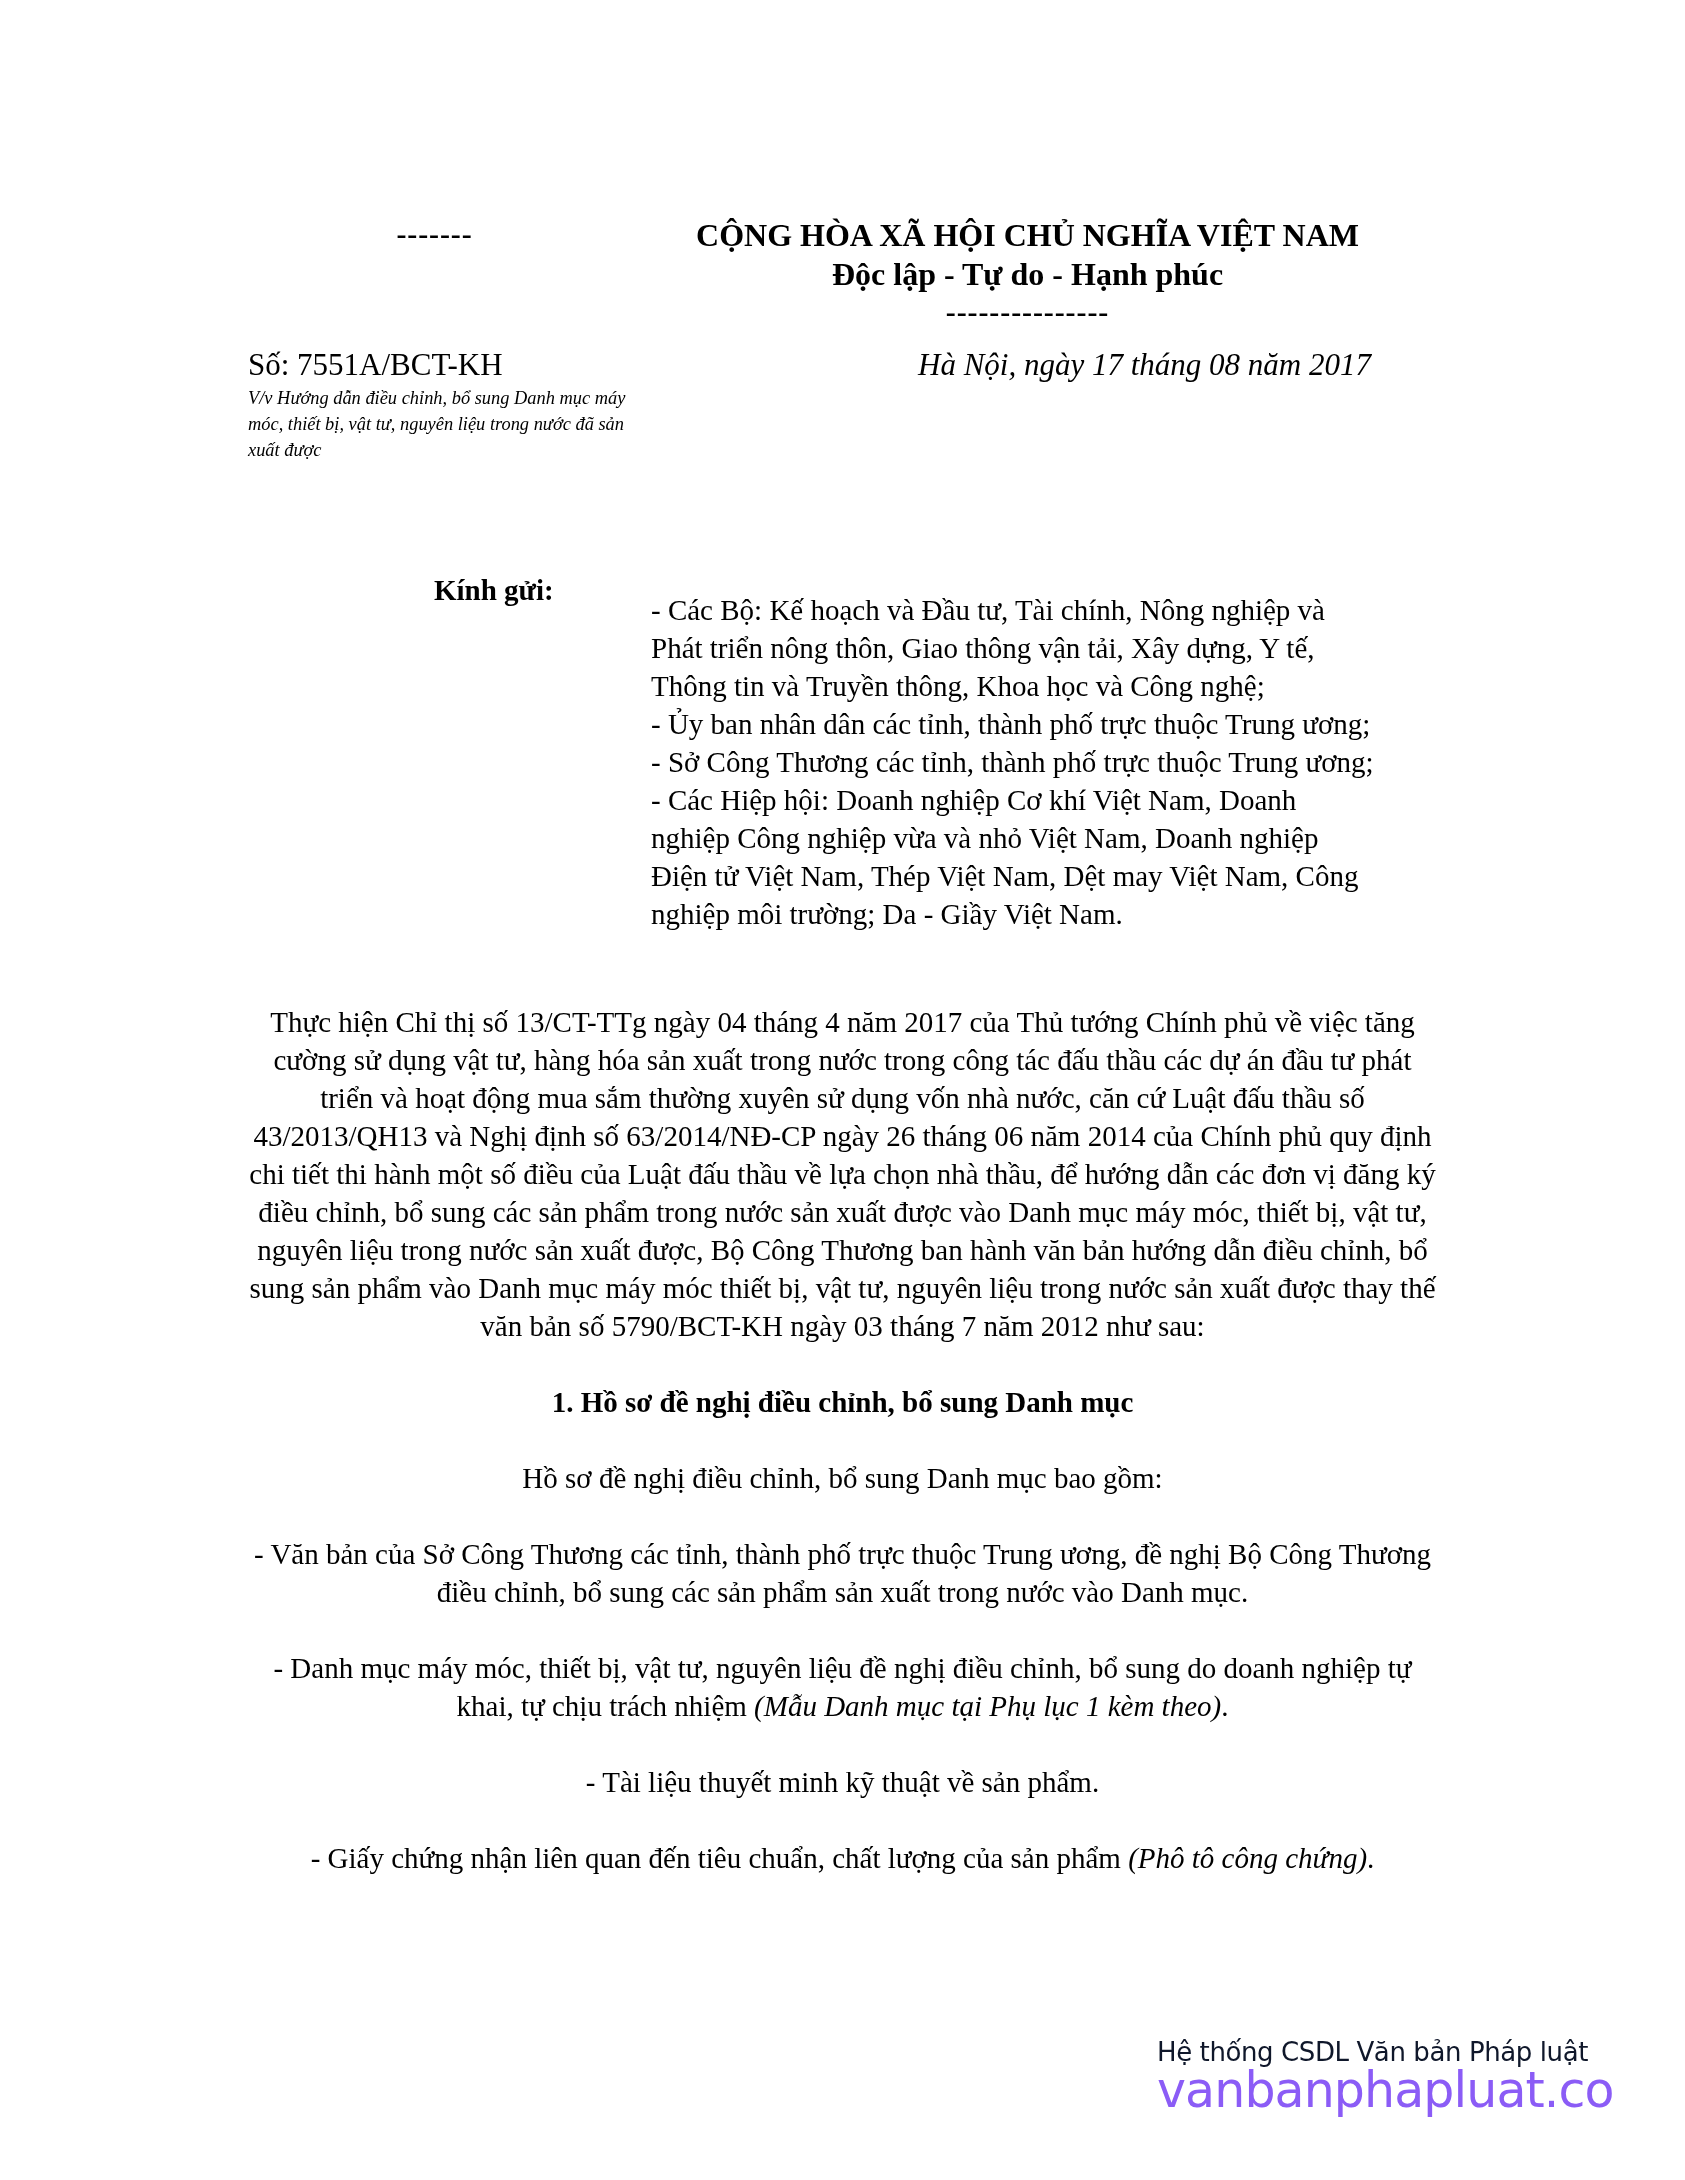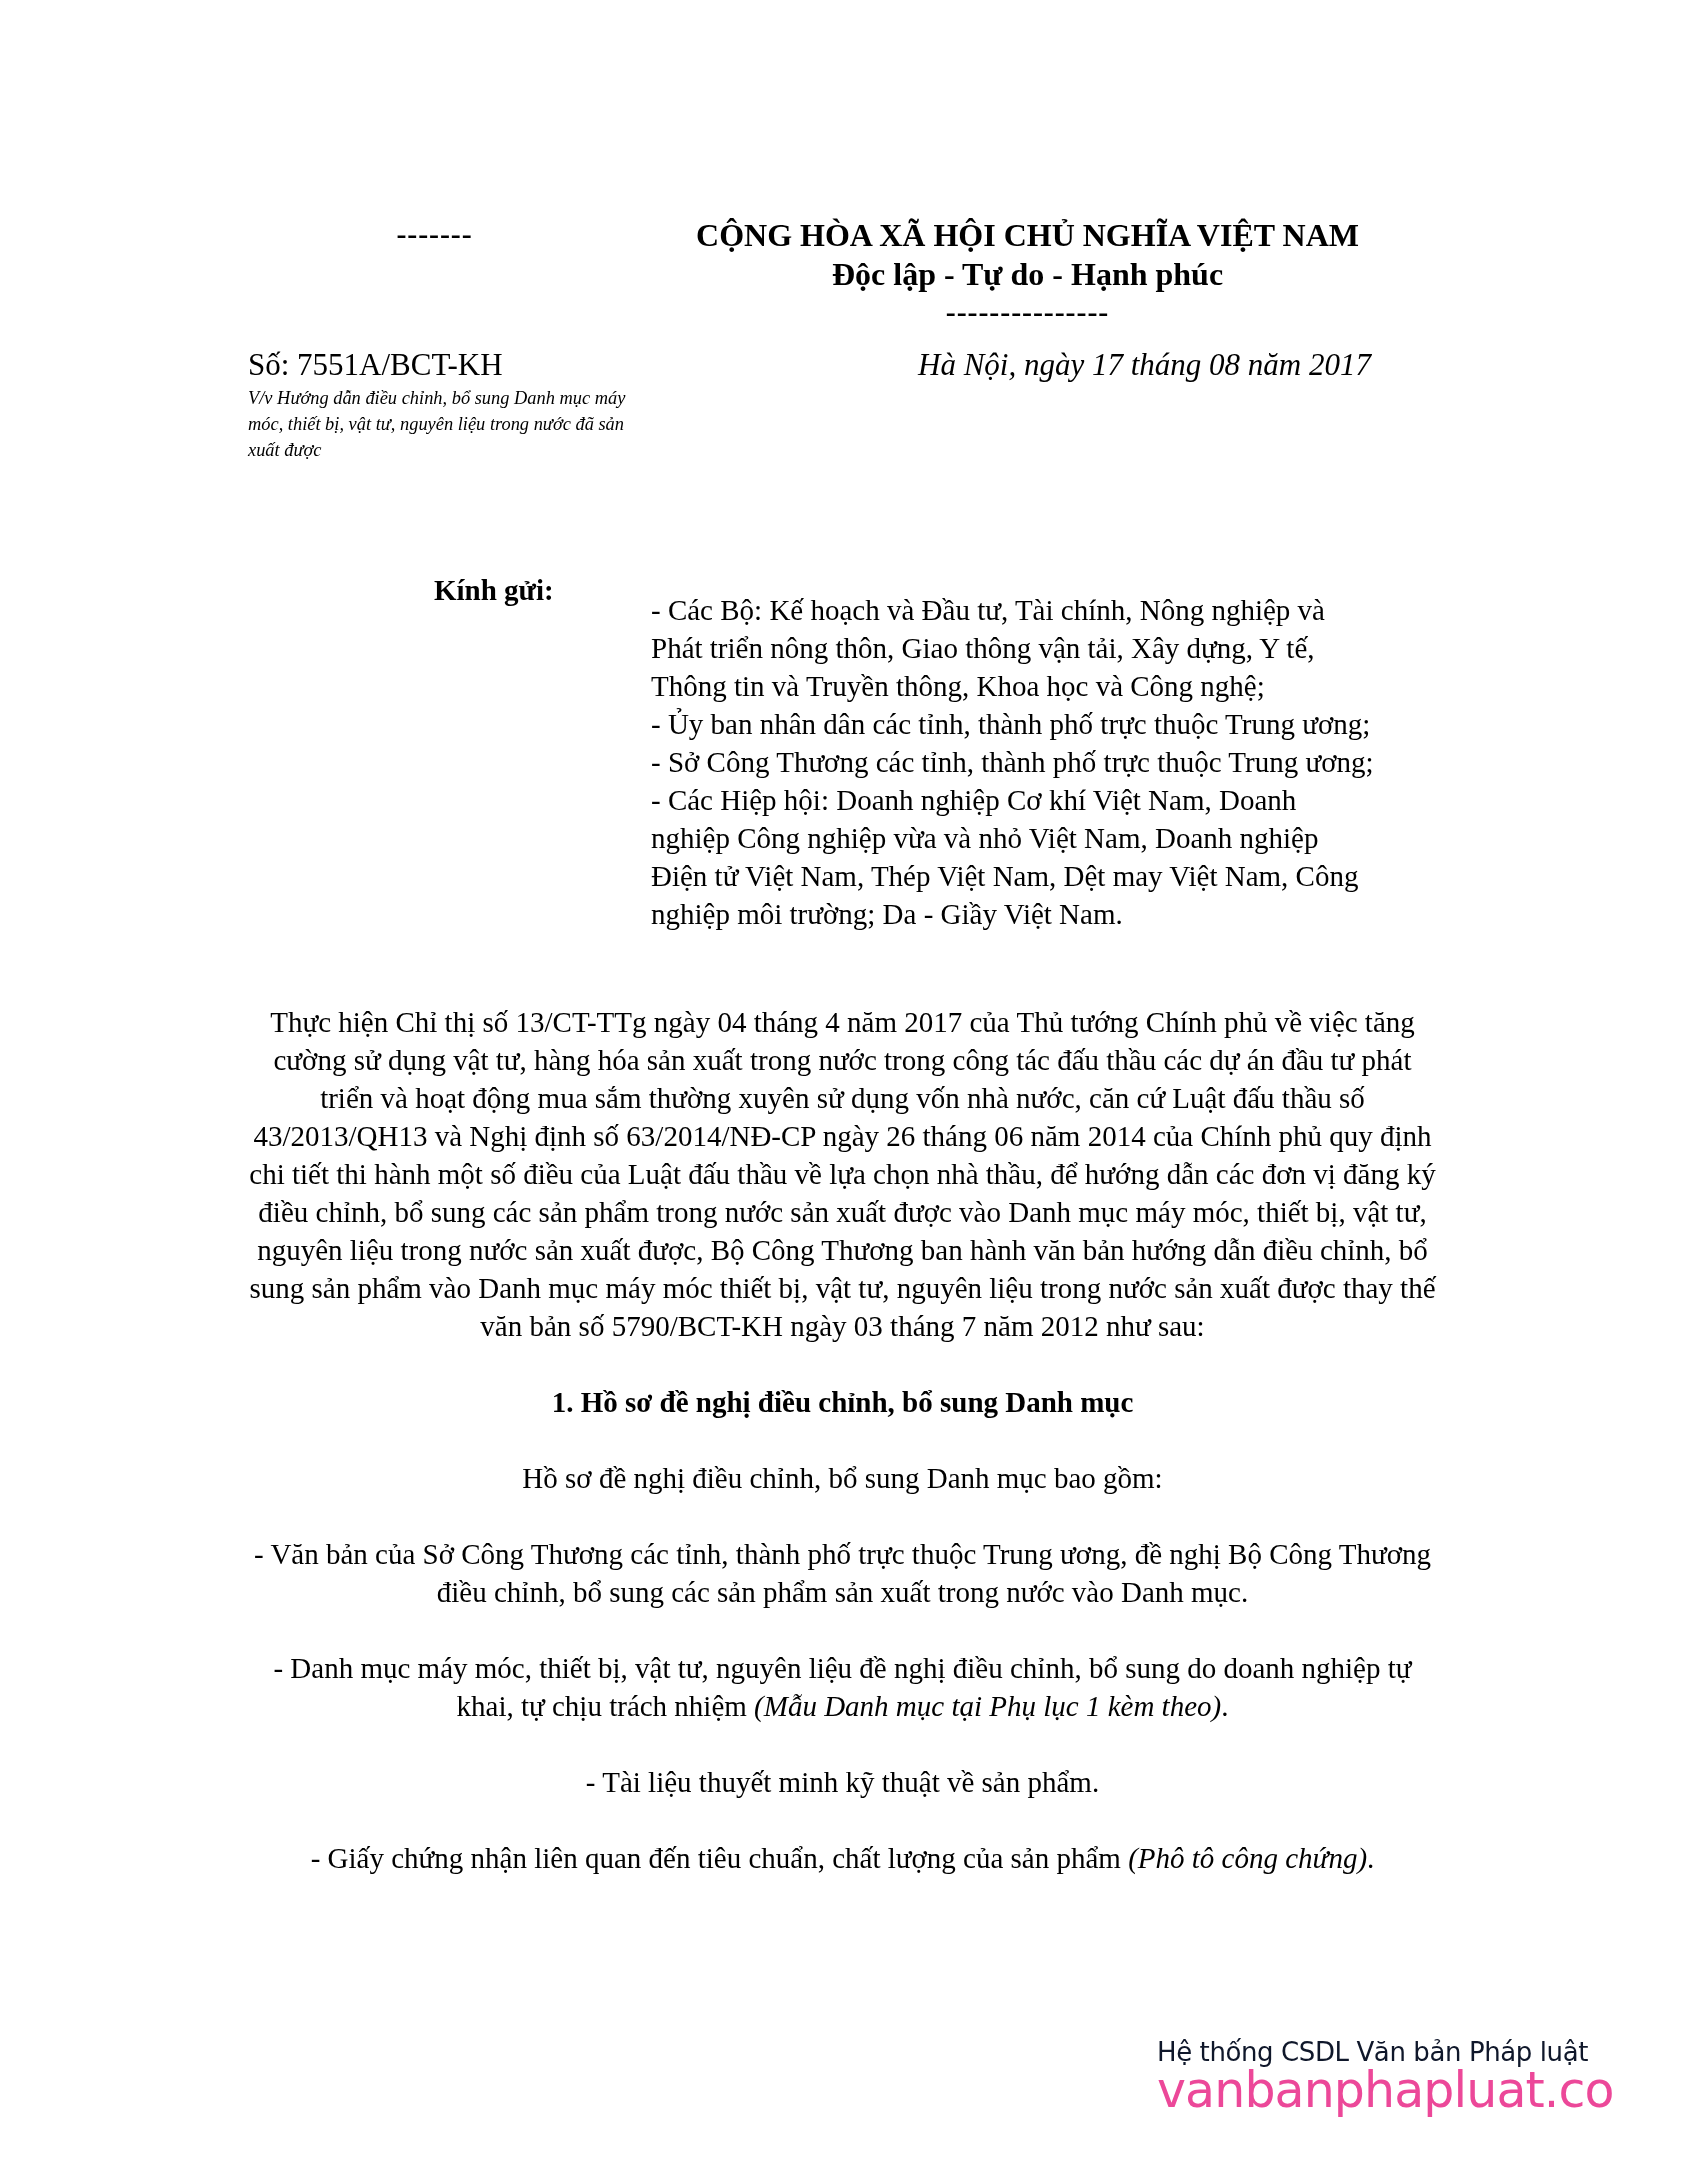--- a/index.html
+++ b/index.html
@@ -31,21 +31,21 @@
 
   
   #body { left: 248px; top: 1003px; width: 1189px; font-size: 29px; line-height: 38px; }
   #body p { margin: 0; text-align: center; }
   #body .gap { height: 38px; }
   #body .heading { font-weight: bold; }
 
   
   #watermark { left: 1157px; top: 2035px; width: 492px; }
   #watermark .wm-line1 { font-family: "DejaVu Sans", "Liberation Sans", sans-serif; font-size: 26px; line-height: 35px; color: #0f172a; white-space: nowrap; letter-spacing: -0.4px; }
-  #watermark .wm-line2 { font-family: "DejaVu Sans", "Liberation Sans", sans-serif; font-size: 49px; line-height: 56px; color: #ec4899; white-space: nowrap; letter-spacing: -0.9px; margin-top: -7px; }
+  #watermark .wm-line2 { font-family: "DejaVu Sans", "Liberation Sans", sans-serif; font-size: 49px; line-height: 56px; color: #8b5cf6; white-space: nowrap; letter-spacing: -0.9px; margin-top: -7px; }
 </style>
 </head>
 <body>
 
 <div id="hdr-left" class="abs center">
   <div class="dash">-------</div>
 </div>
 
 <div id="hdr-right" class="abs center">
   <div class="nation">CỘNG HÒA XÃ HỘI CHỦ NGHĨA VIỆT NAM</div>

